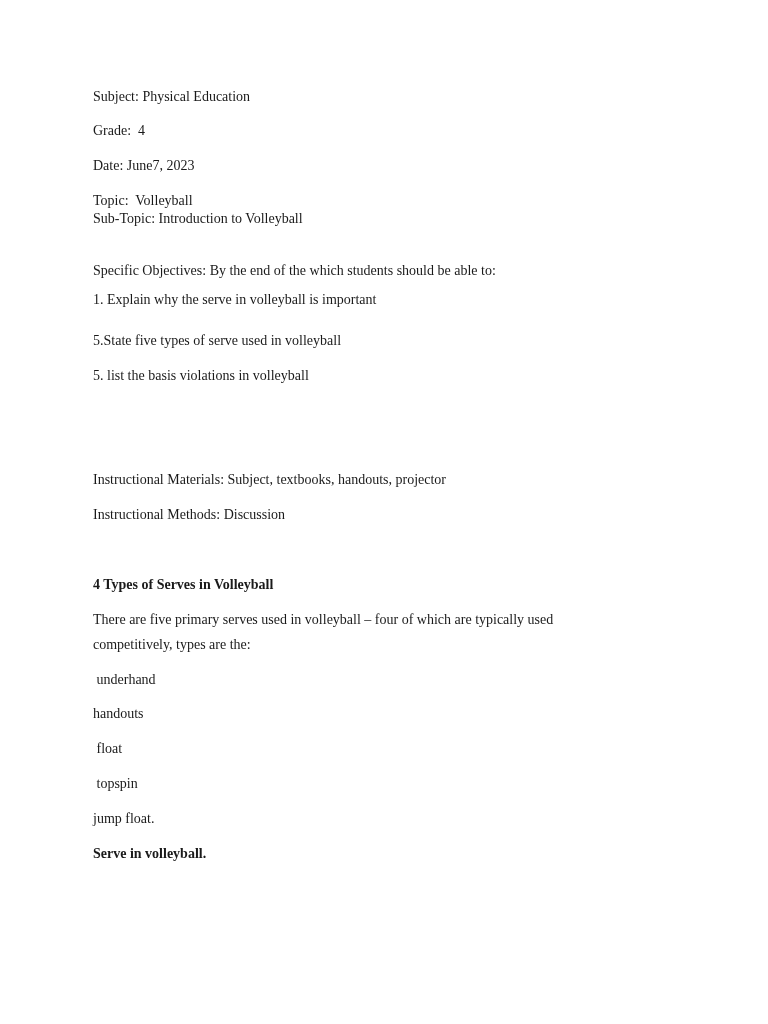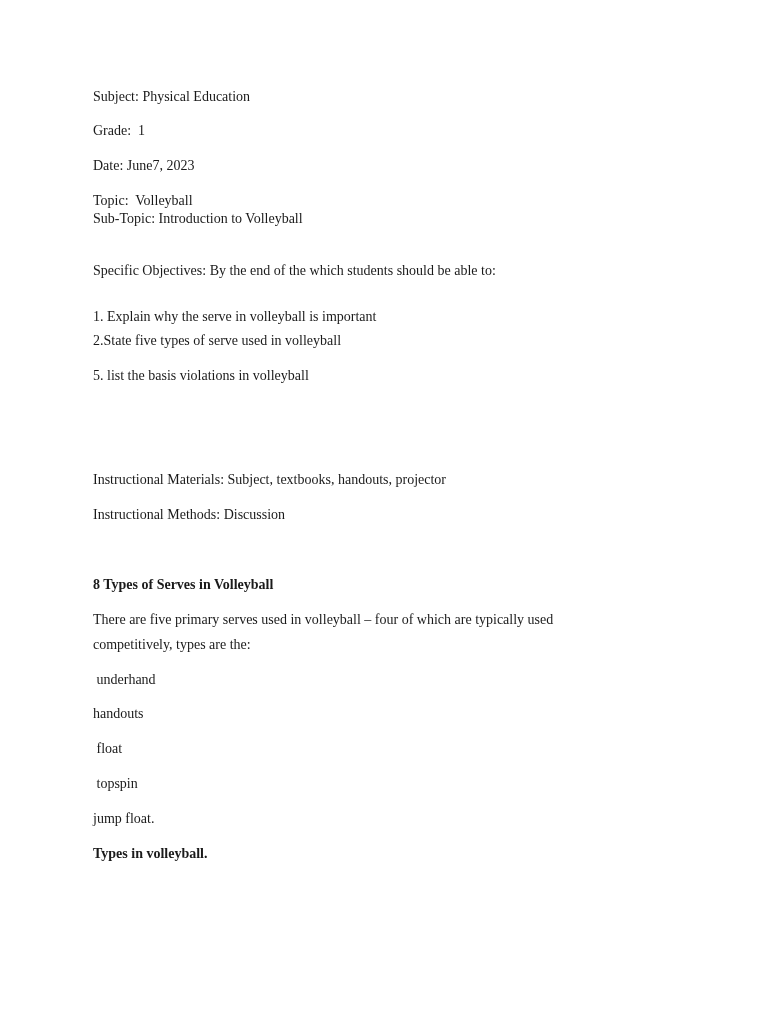--- a/index.html
+++ b/index.html
@@ -22,37 +22,37 @@
       white-space: pre;
       line-height: 18px;
     }
     .bold { font-weight: bold; }
   </style>
 </head>
 <body>
 
 <div>
   <div class="line" style="top:88px">Subject: Physical Education</div>
-  <div class="line" style="top:122px">Grade:  1</div>
+  <div class="line" style="top:122px">Grade:  4</div>
   <div class="line" style="top:157px">Date: June7, 2023</div>
   <div class="line" style="top:192px">Topic:  Volleyball</div>
   <div class="line" style="top:210px">Sub-Topic: Introduction to Volleyball</div>
 
   <div class="line" style="top:262px">Specific Objectives: By the end of the which students should be able to:</div>
-  <div class="line" style="top:308px">1. Explain why the serve in volleyball is important</div>
-  <div class="line" style="top:332px">2.State five types of serve used in volleyball</div>
+  <div class="line" style="top:291px">1. Explain why the serve in volleyball is important</div>
+  <div class="line" style="top:332px">5.State five types of serve used in volleyball</div>
   <div class="line" style="top:367px">5. list the basis violations in volleyball</div>
 
   <div class="line" style="top:471px">Instructional Materials: Subject, textbooks, handouts, projector</div>
   <div class="line" style="top:506px">Instructional Methods: Discussion</div>
 
-  <div class="line bold" style="top:576px">8 Types of Serves in Volleyball</div>
+  <div class="line bold" style="top:576px">4 Types of Serves in Volleyball</div>
   <div class="line" style="top:611px">There are five primary serves used in volleyball – four of which are typically used</div>
   <div class="line" style="top:636px">competitively, types are the:</div>
 
   <div class="line" style="top:671px"> underhand</div>
   <div class="line" style="top:705px">handouts</div>
   <div class="line" style="top:740px"> float</div>
   <div class="line" style="top:775px"> topspin</div>
   <div class="line" style="top:810px">jump float.</div>
 
-  <div class="line bold" style="top:845px">Types in volleyball.</div>
+  <div class="line bold" style="top:845px">Serve in volleyball.</div>
 </div>
 
 </body></html>

